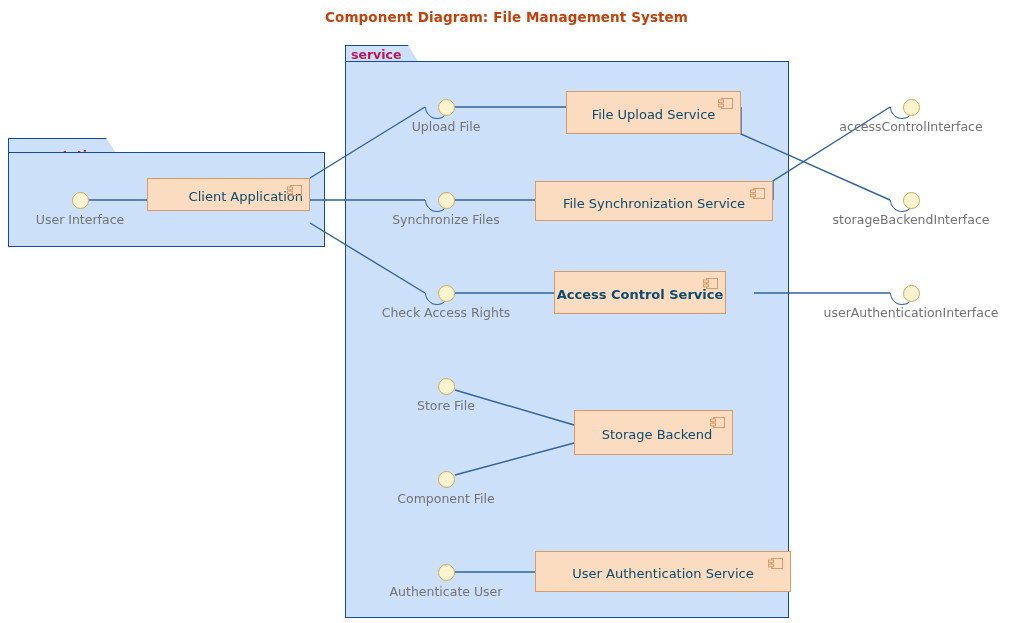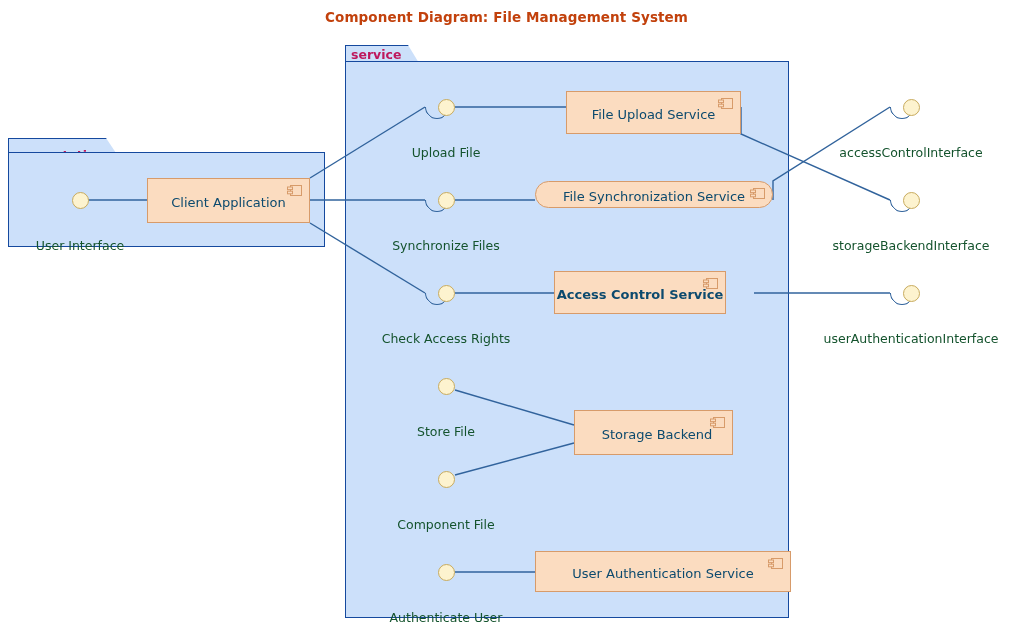--- a/index.html
+++ b/index.html
@@ -110,26 +110,25 @@
     box-sizing: border-box;
     border: 1.6px solid #31639c;
     border-radius: 50%;
     border-right-color: transparent;
     border-top-color: transparent;
     transform: rotate(-45deg);
   }
   .iface-label {
     position: absolute;
     font-size: 12.5px;
-    color: #14532d;
+    color: #737373;
     white-space: nowrap;
     transform: translateX(-50%);
     top: 12px;
     left: 0;
-    margin-top: 26px;
   }
 </style>
 </head>
 <body>
 
 <div id="canvas">
 
   <div class="diagram-title">Component Diagram: File Management System</div>
 
   <div id="packages">
@@ -151,37 +150,37 @@
       <polyline points="455,293 554,293" fill="none" stroke="#31639c" stroke-width="1.4"></polyline>
       <polyline points="741,107 741,134 890,200" fill="none" stroke="#31639c" stroke-width="1.4"></polyline>
       <polyline points="773,200 773,181 890,107" fill="none" stroke="#31639c" stroke-width="1.4"></polyline>
       <polyline points="754,293 890,293" fill="none" stroke="#31639c" stroke-width="1.4"></polyline>
       <polyline points="455,390 574,425" fill="none" stroke="#31639c" stroke-width="1.4"></polyline>
       <polyline points="455,475 574,443" fill="none" stroke="#31639c" stroke-width="1.4"></polyline>
       <polyline points="455,572 535,572" fill="none" stroke="#31639c" stroke-width="1.4"></polyline>
     </svg>
 
   <div id="components">
-      <div class="component" style="left: 147px; top: 178px; width: 163px; height: 45px;">
+      <div class="component" style="left: 147px; top: 178px; width: 163px; height: 33px; justify-content: flex-end;">
         <span class="component-label">Client Application</span>
         <svg class="component-icon" viewBox="0 0 15 11">
           <rect x="3.5" y="0.5" width="11" height="10" fill="none" stroke="#d79b6a" stroke-width="1"></rect>
           <rect x="0.5" y="2" width="5" height="2.6" fill="#fbdcc0" stroke="#d79b6a" stroke-width="1"></rect>
           <rect x="0.5" y="6.2" width="5" height="2.6" fill="#fbdcc0" stroke="#d79b6a" stroke-width="1"></rect>
         </svg>
       </div>
       <div class="component" style="left: 566px; top: 91px; width: 175px; height: 43px;">
         <span class="component-label">File Upload Service</span>
         <svg class="component-icon" viewBox="0 0 15 11">
           <rect x="3.5" y="0.5" width="11" height="10" fill="none" stroke="#d79b6a" stroke-width="1"></rect>
           <rect x="0.5" y="2" width="5" height="2.6" fill="#fbdcc0" stroke="#d79b6a" stroke-width="1"></rect>
           <rect x="0.5" y="6.2" width="5" height="2.6" fill="#fbdcc0" stroke="#d79b6a" stroke-width="1"></rect>
         </svg>
       </div>
-      <div class="component" style="left: 535px; top: 181px; width: 238px; height: 27px; border-radius: 14px;">
+      <div class="component" style="left: 535px; top: 181px; width: 238px; height: 40px;">
         <span class="component-label">File Synchronization Service</span>
         <svg class="component-icon" viewBox="0 0 15 11">
           <rect x="3.5" y="0.5" width="11" height="10" fill="none" stroke="#d79b6a" stroke-width="1"></rect>
           <rect x="0.5" y="2" width="5" height="2.6" fill="#fbdcc0" stroke="#d79b6a" stroke-width="1"></rect>
           <rect x="0.5" y="6.2" width="5" height="2.6" fill="#fbdcc0" stroke="#d79b6a" stroke-width="1"></rect>
         </svg>
       </div>
       <div class="component" style="left: 554px; top: 271px; width: 172px; height: 43px; font-weight: bold;">
         <span class="component-label">Access Control Service</span>
         <svg class="component-icon" viewBox="0 0 15 11">

